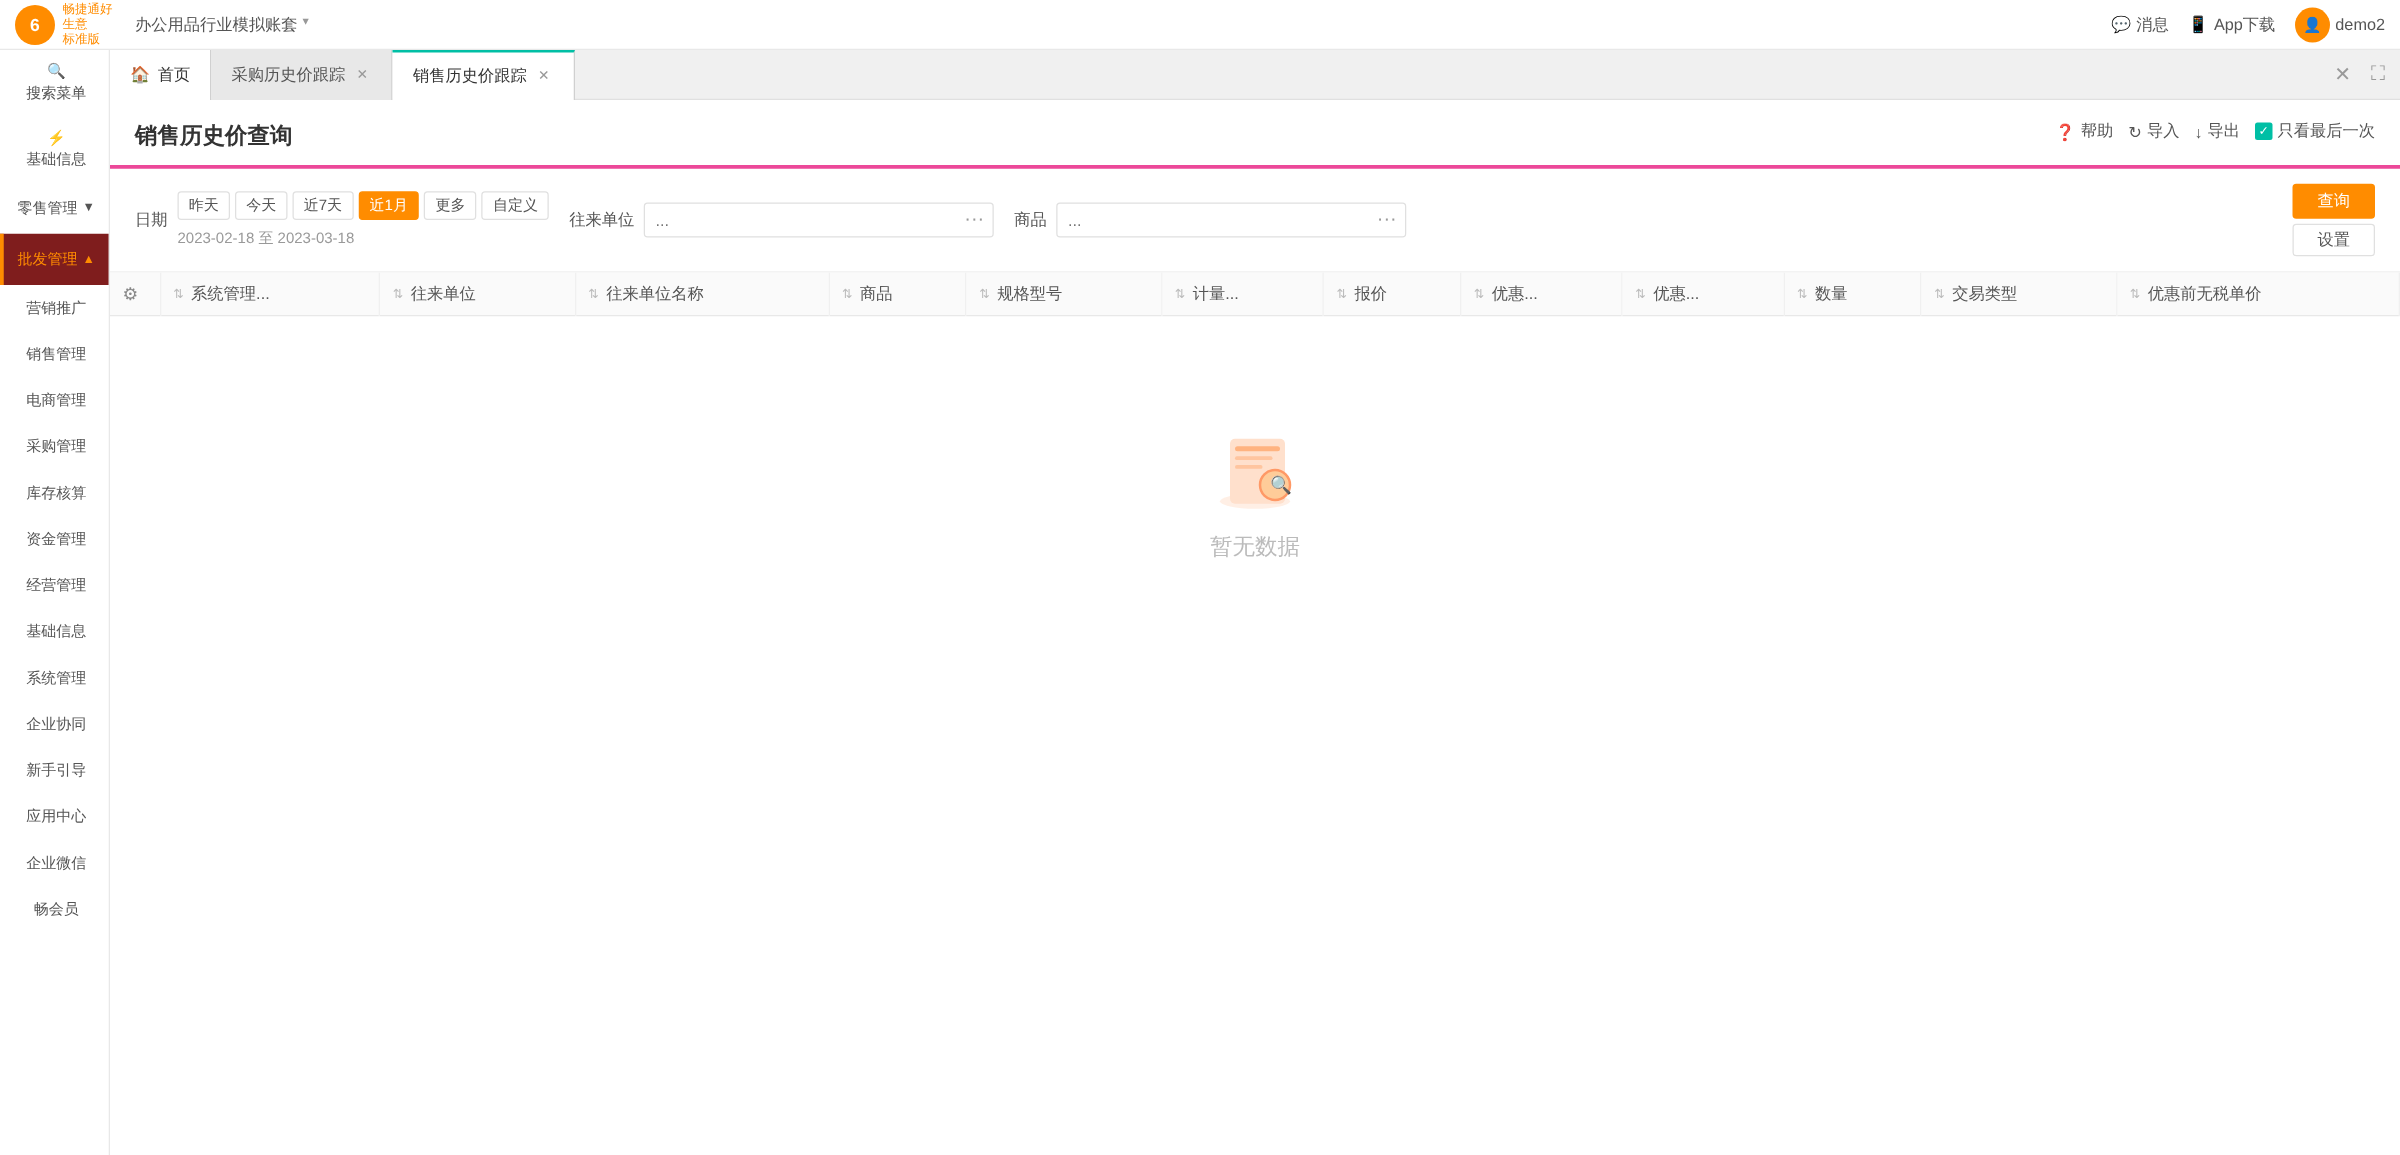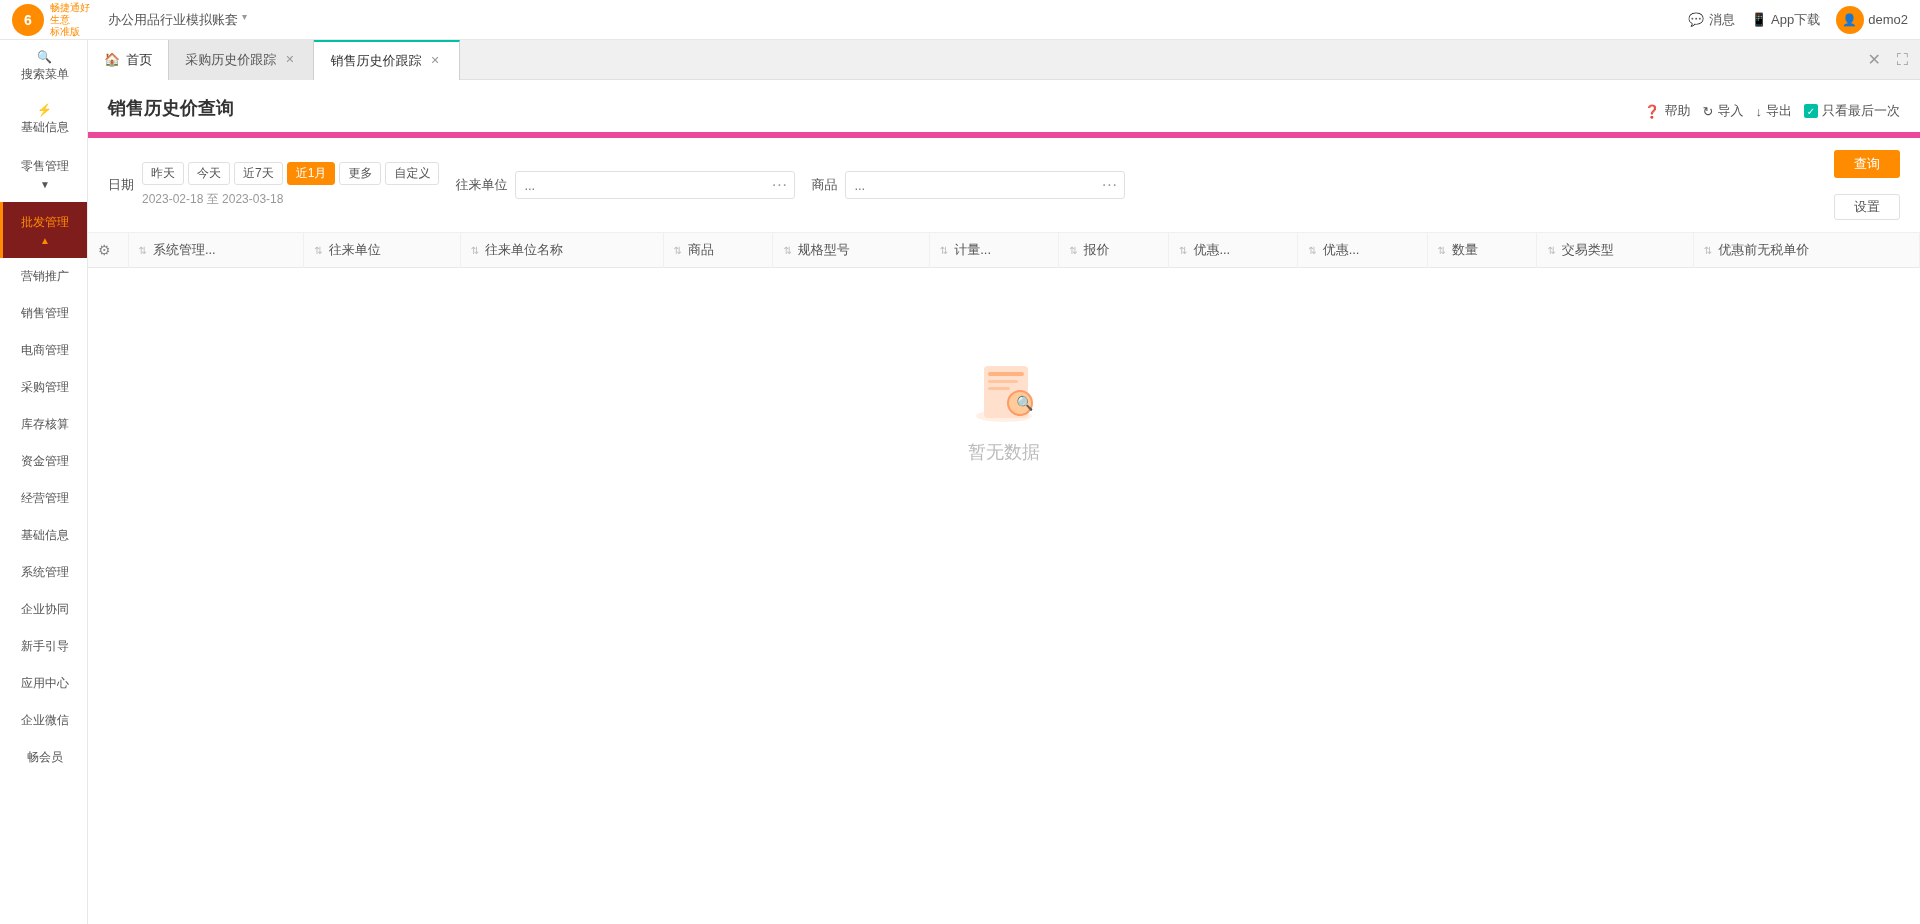--- a/index.html
+++ b/index.html
@@ -105,21 +105,21 @@
       padding: 10px 4px;
       cursor: pointer;
       font-size: 12px;
       color: #555;
       border-left: 3px solid transparent;
       text-align: center;
       gap: 2px;
     }
     .sidebar-item.active { color: #ff8c00; border-left-color: #ff8c00; background: #7f1d1d; }
     .sidebar-item.has-arrow {
-      flex-direction: column;
+      flex-direction: row;
       justify-content: center;
       gap: 4px;
       padding: 12px 8px;
     }
     .sidebar-item.has-arrow .arrow { font-size: 10px; }
     .sidebar-section-label { font-size: 12px; text-align: right; }
 
     
     .content-area {
       flex: 1;
@@ -186,23 +186,23 @@
       flex: 1;
       background: #fff;
       overflow: hidden;
       display: flex;
       flex-direction: column;
     }
 
     
     .page-header {
       padding: 16px 20px 0 20px;
-      border-bottom: 6px solid #ec4899;
-      display: flex;
-      align-items: flex-end;
+      border-bottom: 3px solid #ec4899;
+      display: flex;
+      align-items: flex-start;
       justify-content: space-between;
       flex-shrink: 0;
     }
     .page-title {
       font-size: 18px;
       font-weight: bold;
       color: #333;
       padding-bottom: 12px;
     }
     .page-header-actions {
@@ -303,21 +303,21 @@
     .input-dots {
       position: absolute;
       right: 8px;
       color: #999;
       font-size: 16px;
       cursor: pointer;
     }
     .filter-actions {
       display: flex;
       flex-direction: column;
-      gap: 16px;
+      gap: 4px;
       margin-left: auto;
     }
     .btn-query {
       padding: 5px 20px;
       background: #ff8c00;
       color: white;
       border: none;
       border-radius: 3px;
       font-size: 13px;
       cursor: pointer;

